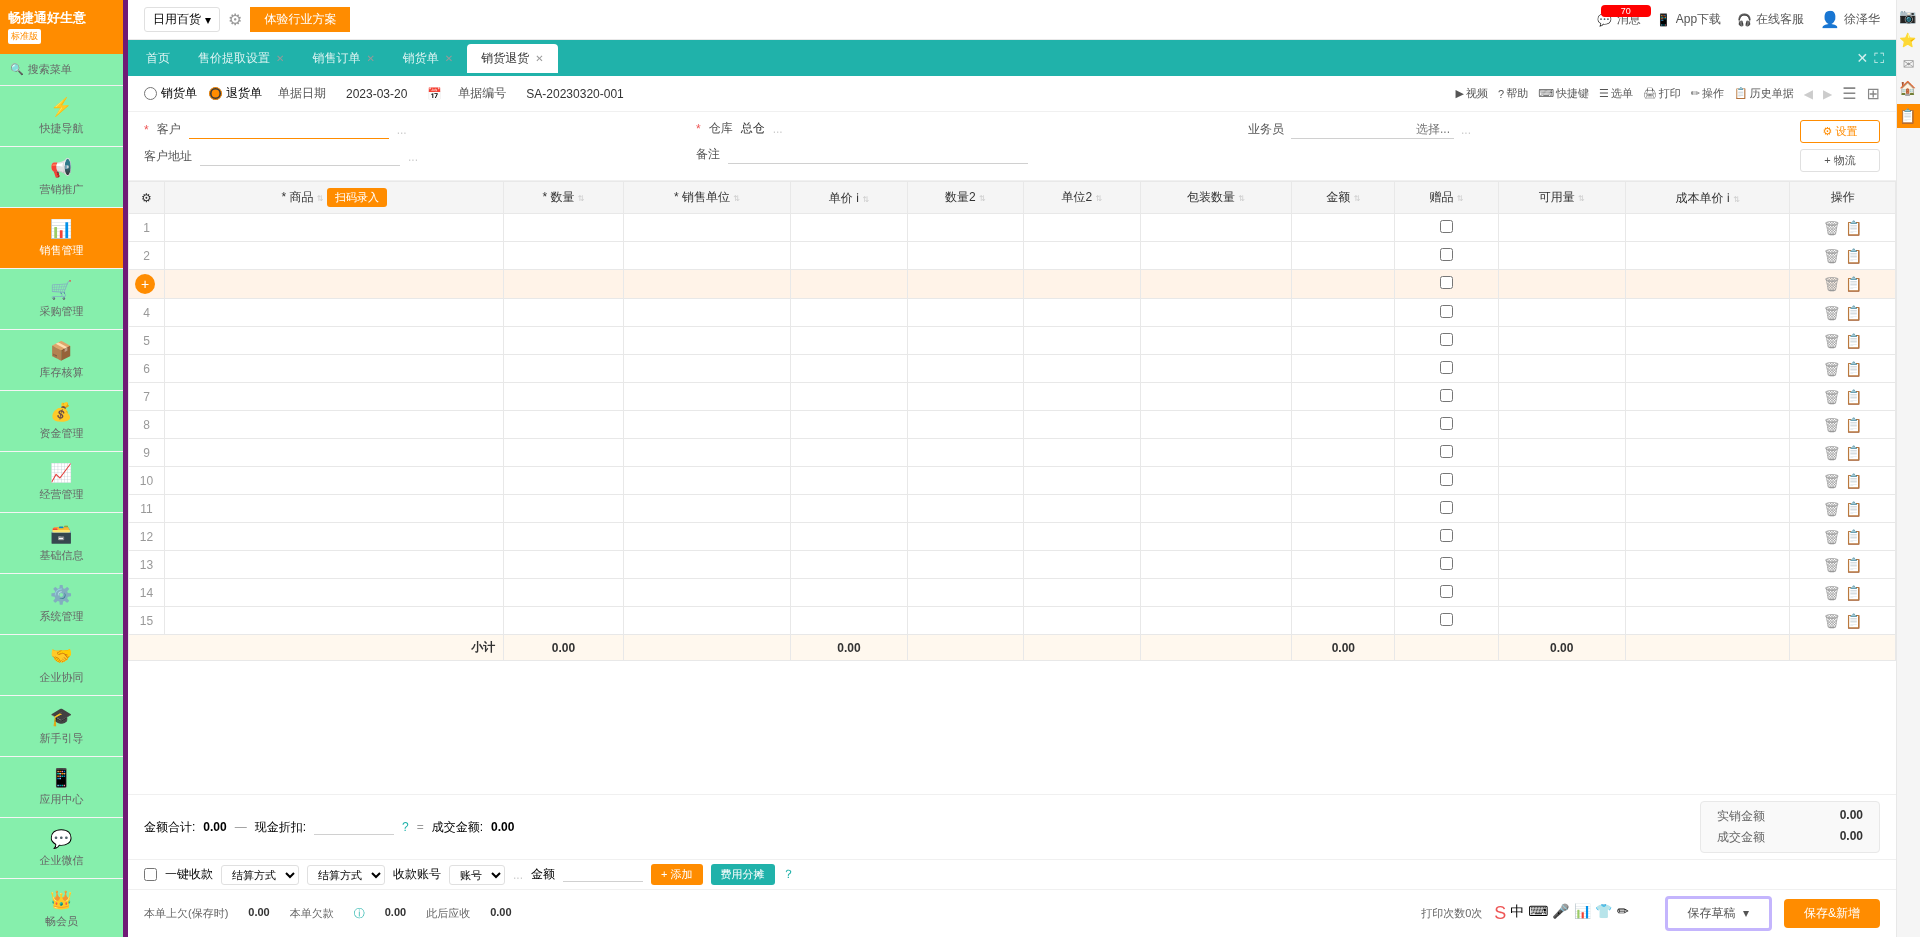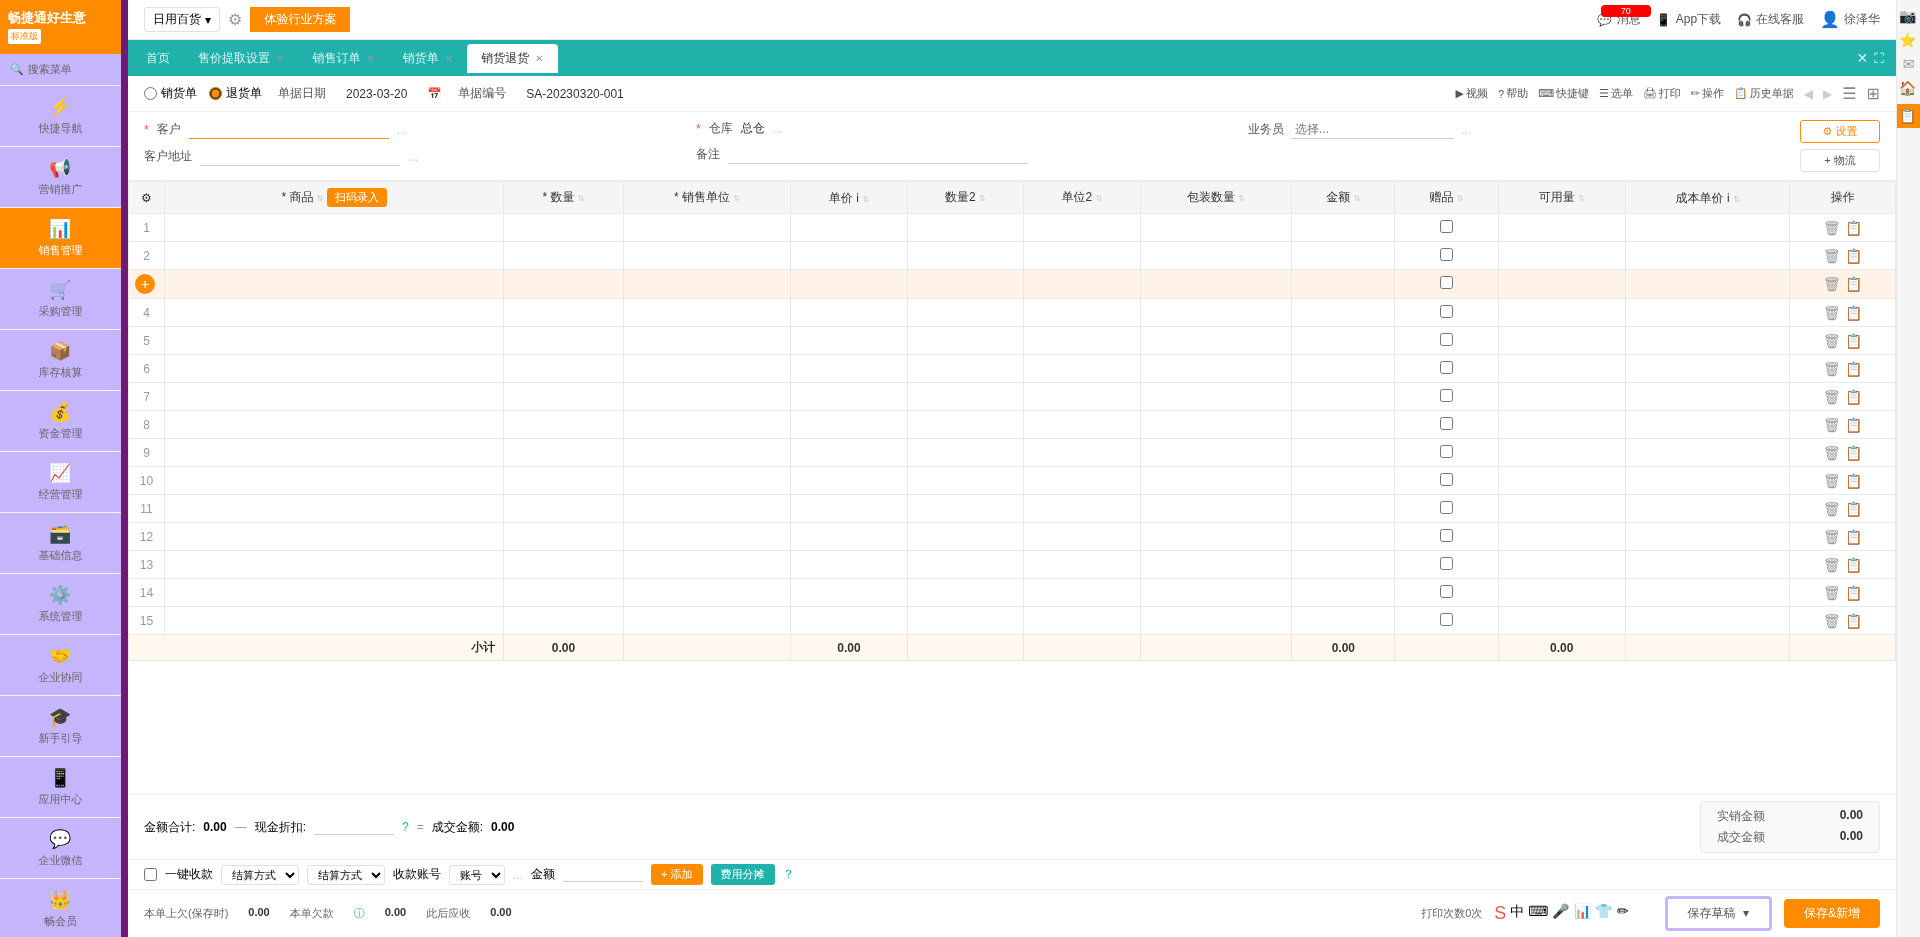--- a/index.html
+++ b/index.html
@@ -1,19 +1,19 @@
 <!DOCTYPE html>
 <html><head>
   <meta charset="utf-8">
   <style>
     * { box-sizing: border-box; margin: 0; padding: 0; }
     body { font-family: 'Microsoft YaHei', Arial, sans-serif; font-size: 12px; background: #f0f0f0; display: flex; height: 937px; overflow: hidden; }
 
     
-    .sidebar { width: 128px; background: #c4b5fd; display: flex; flex-direction: column; border-right: 7px solid #701a75; height: 100%; }
+    .sidebar { width: 128px; background: #86efac; display: flex; flex-direction: column; border-right: 5px solid #701a75; height: 100%; }
     .sidebar-logo { background: #ff8c00; padding: 10px 8px; display: flex; align-items: center; gap: 6px; }
     .sidebar-search { display: flex; align-items: center; padding: 8px 10px; gap: 4px; border-bottom: 1px solid #f0f0f0; cursor: pointer; }
     .sidebar-search span { font-size: 11px; color: #666; }
     .sidebar-item { display: flex; flex-direction: column; align-items: center; padding: 10px 4px; cursor: pointer; border-bottom: 1px solid #f5f5f5; gap: 3px; }
     .sidebar-item.active { background: #ff8c00; }
     .sidebar-item.active .sidebar-item-label { color: #fff; }
     .sidebar-item.active .sidebar-icon { color: #fff; }
     .sidebar-icon { font-size: 18px; color: #666; }
     .sidebar-item-label { font-size: 11px; color: #666; }
 
@@ -276,21 +276,21 @@
           <span style="color:#ccc;cursor:pointer">...</span>
         </div>
         <div style="display:flex;align-items:center;gap:8px">
           <span style="font-size:12px;color:#555">备注</span>
           <input type="text" style="border-top: none; border-right: none; border-left: none; border-image: initial; border-bottom: 1px solid rgb(208, 208, 208); outline: none; min-width: 300px; padding: 2px 4px; font-size: 12px;">
         </div>
       </div>
       <div style="flex:1;display:flex;flex-direction:column;gap:8px">
         <div style="display:flex;align-items:center;gap:7px">
           <span style="font-size:12px;color:#555">业务员</span>
-          <input type="text" placeholder="选择..." style="border-top: none; border-right: none; border-left: none; border-image: initial; border-bottom: 1px solid rgb(208, 208, 208); outline: none; min-width: 150px; padding: 2px 4px; font-size: 12px; color: rgb(170, 170, 170);">
+          <input type="text" placeholder="选择..." style="border-top: none; border-right: none; border-left: none; border-image: initial; border-bottom: 1px solid rgb(208, 208, 208); outline: none; min-width: 150px; padding: 2px 4px; font-size: 12px; color: rgb(170, 170, 170); text-align: right;">
           <span style="color:#ccc;cursor:pointer">...</span>
         </div>
       </div>
       <div style="display:flex;flex-direction:column;gap:6px;min-width:80px">
         <button class="side-btn orange">
           <span>⚙</span>
           <span>设置</span>
         </button>
         <button class="side-btn">
           <span>+ 物流</span>

